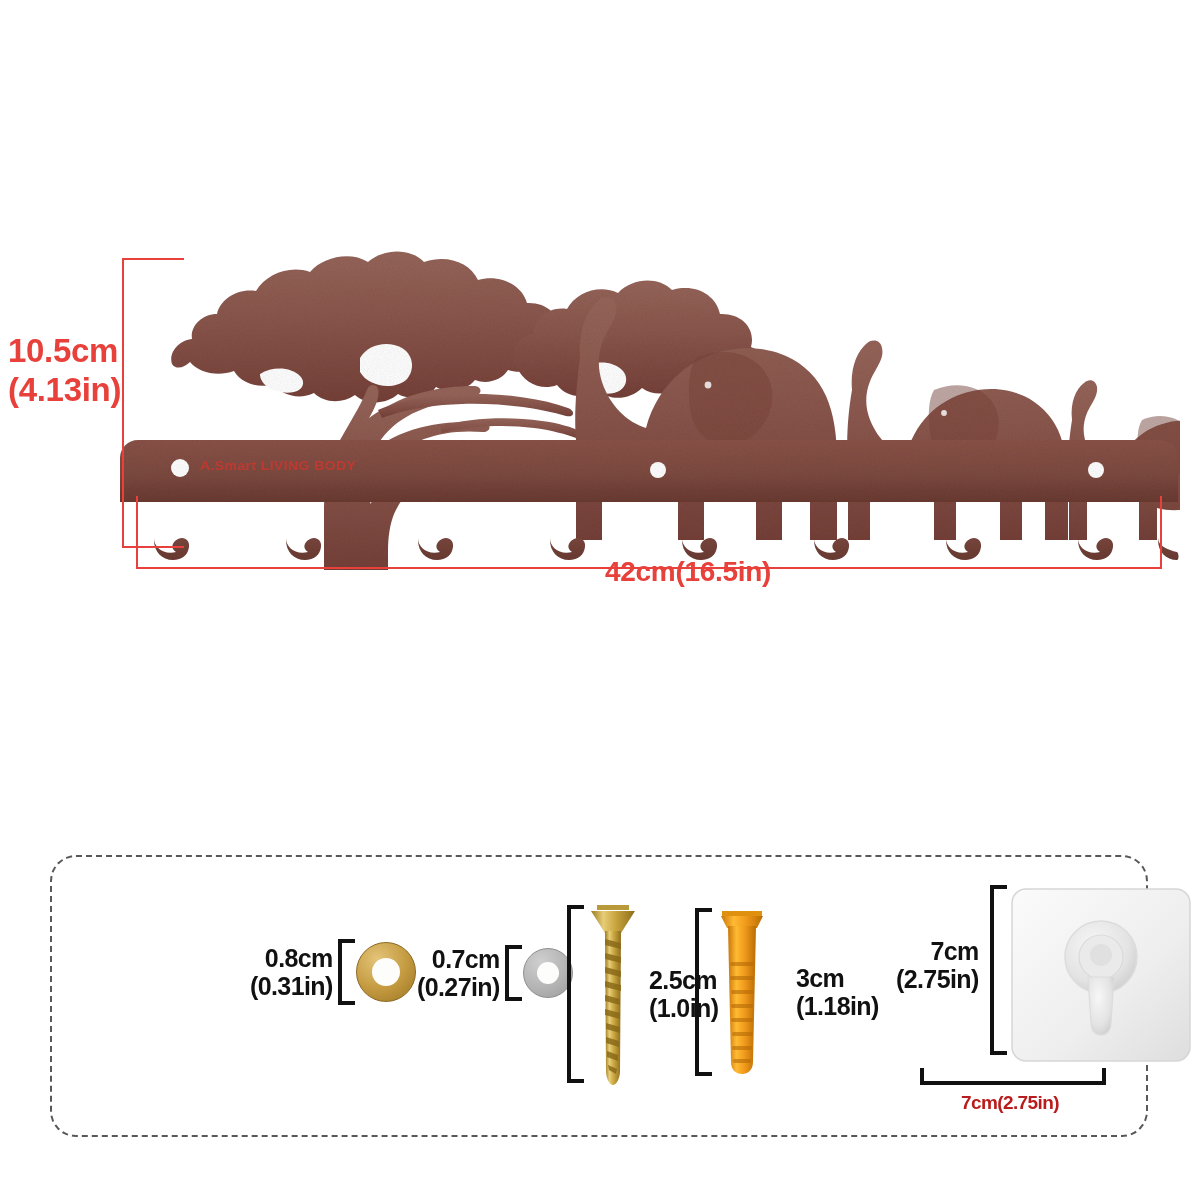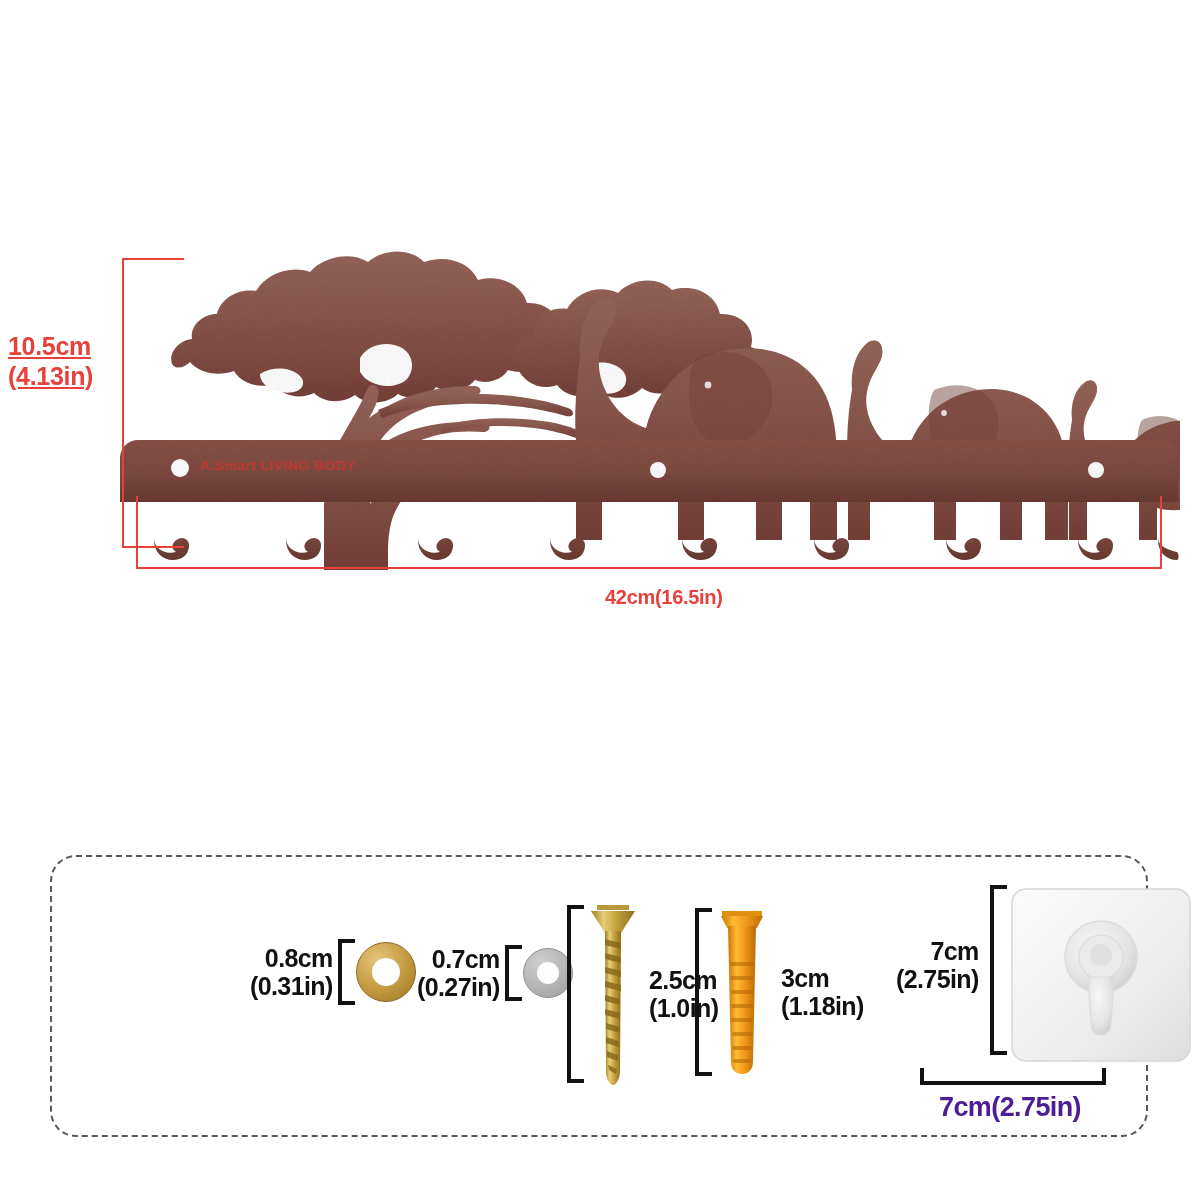--- a/index.html
+++ b/index.html
@@ -31,22 +31,22 @@
   #width-dim-tick-right{left:1160px;top:496px;height:73px;}
 
   .dim-label{
     position:absolute;
     color:#e8403a;
     font-weight:bold;
     letter-spacing:-0.3px;
     white-space:nowrap;
     line-height:1.18;
   }
-  #height-dim-label{left:8px;top:332px;font-size:25px;text-align:left;text-decoration:underline;}
-  #width-dim-label{left:605px;top:586px;font-size:20px;}
+  #height-dim-label{left:8px;top:332px;font-size:33px;text-align:left;}
+  #width-dim-label{left:605px;top:555px;font-size:28px;}
 
   #brand-watermark{
     position:absolute;left:200px;top:457px;
     font-size:14px;font-weight:bold;color:#d8342c;
     opacity:.72;letter-spacing:.4px;
     filter:blur(0.7px);
     transform:scaleY(.92);
     white-space:nowrap;
     pointer-events:none;
   }
@@ -101,21 +101,21 @@
 
   #part-cap{left:58px;top:930px;}
   #part-brass-washer{left:248px;top:938px;}
   #part-gray-washer{left:415px;top:945px;}
   #part-screw{left:562px;top:900px;}
   #part-anchor{left:688px;top:903px;}
   #part-adhesive{left:858px;top:885px;}
 
   #adhesive-width-label{
     position:absolute;left:1010px;top:1092px;
-    font-size:27px;font-weight:bold;color:#4c1d95;letter-spacing:-0.6px;white-space:nowrap;
+    font-size:19px;font-weight:bold;color:#b91c1c;letter-spacing:-0.6px;white-space:nowrap;
     transform:translateX(-50%);
     text-align:right;
   }
   .hbracket{
     position:absolute;height:13px;border-bottom:4px solid #111;box-sizing:border-box;
   }
   .hbracket:before,.hbracket:after{
     content:"";position:absolute;bottom:0;width:4px;height:13px;background:#111;
   }
   .hbracket:before{left:0;}
@@ -330,21 +330,21 @@
           <path d="M21,124 L35,128 L35,134 L21,130 Z"></path>
           <path d="M21,138 L34,142 L34,148 L21,144 Z"></path>
           <path d="M22,152 L33,156 L33,162 L22,158 Z"></path>
           <path d="M23,166 L32,170 L31,175 L24,171 Z"></path>
         </g>
       </svg>
       <div class="vbracket" style="height:178px;"></div>
     </div>
 
     <div class="part" id="part-anchor" style="position:absolute;left:638px;top:45px;flex-direction:row-reverse;">
-      <div class="part-label" style="text-align:left;margin-left:10px;">
+      <div class="part-label" style="text-align:left;margin-left:25px;">
         <div>3cm</div>
         <div>(1.18in)</div>
       </div>
       <svg width="58" height="180" viewBox="0 0 58 180">
         <defs>
           <linearGradient id="orangeG" x1="0" y1="0" x2="1" y2="0">
             <stop offset="0%" stop-color="#c97608"></stop>
             <stop offset="30%" stop-color="#ffba33"></stop>
             <stop offset="60%" stop-color="#f0991a"></stop>
             <stop offset="100%" stop-color="#b96c05"></stop>

